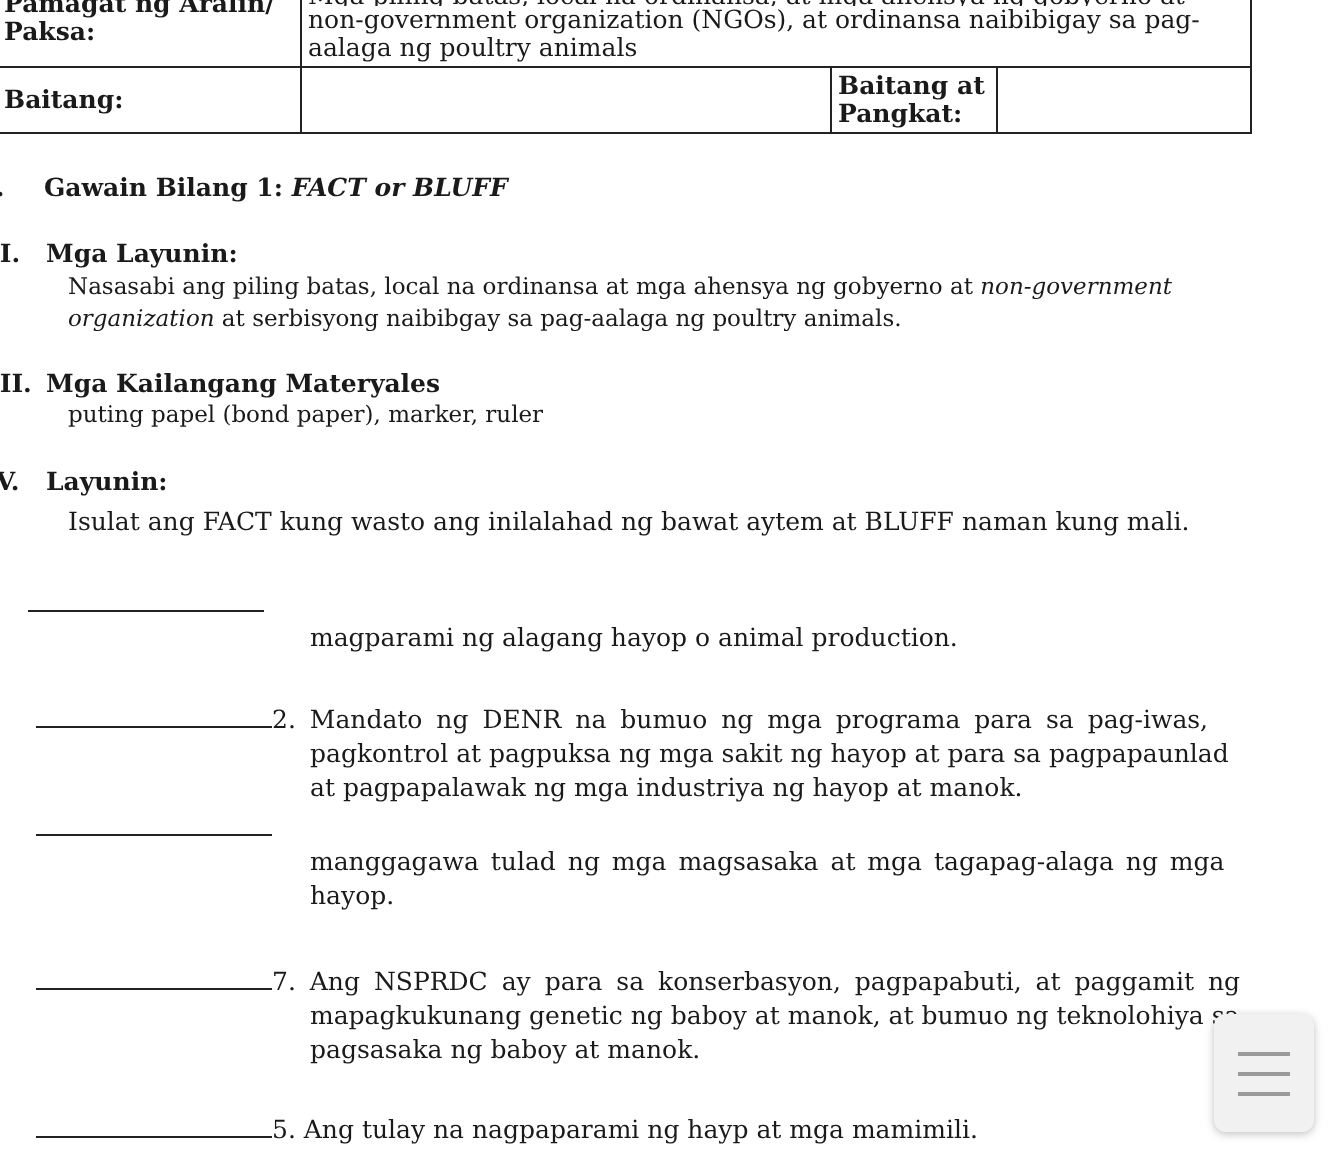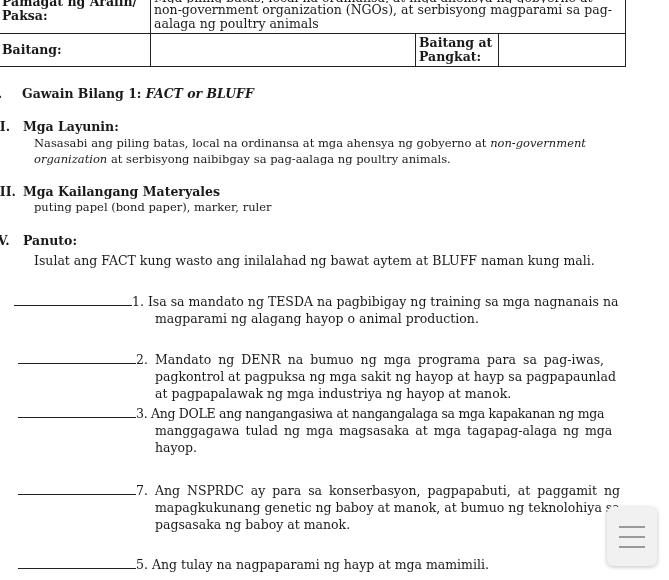--- a/index.html
+++ b/index.html
@@ -21,21 +21,21 @@
 </style>
 </head>
 <body>
 
 <table class="hdr-table">
   <tbody>
       <tr>
     <td class="lbl" style="width:145px;"><span>Pamagat ng Aralin/ Paksa:</span></td>
     <td colspan="3" style="width:464px;">
       <div style="height:8px;overflow:hidden;line-height:6px;">Mga piling batas, local na ordinansa, at mga ahensya ng gobyerno at</div>
-      <div>non-government organization (NGOs), at serbisyong magparami sa pag-</div>
+      <div>non-government organization (NGOs), at ordinansa naibibigay sa pag-</div>
       <div>aalaga ng poultry animals</div>
     </td>
   </tr>
   <tr style="height:33px;">
     <td class="lbl" style="vertical-align:middle;">Baitang:</td>
     <td style="width:258px;"></td>
     <td class="lbl" style="width:76px;">Baitang at Pangkat:</td>
     <td style="width:120px;"></td>
   </tr>
 </tbody>
@@ -52,37 +52,37 @@
   <span>Nasasabi ang piling batas, local na ordinansa at mga ahensya ng gobyerno at </span><i>non-government</i><br>
   <i>organization</i><span> at serbisyong naibibgay sa pag-aalaga ng poultry animals.</span>
 </div>
 
 <div class="sec" style="top:184px;left:-6px;">
   <span class="num" style="width:29px;">III.</span><span>Mga Kailangang Materyales</span>
 </div>
 <div class="body-t" style="top:200px;">puting papel (bond paper), marker, ruler</div>
 
 <div class="sec" style="top:233px;left:-8px;">
-  <span class="num" style="width:31px;">IV.</span><span>Panuto:</span>
+  <span class="num" style="width:31px;">IV.</span><span>Layunin:</span>
 </div>
 <div class="body-t" style="top:253px;font-size:12.5px;">Isulat ang FACT kung wasto ang inilalahad ng bawat aytem at BLUFF naman kung mali.</div>
 
 <div class="item" style="top:293px;">
-  <div class="first"><span class="blank"></span><span>1. Isa sa mandato ng TESDA na pagbibigay ng training sa mga nagnanais na</span></div>
+  <div class="first"><span class="blank"></span></div>
   <span class="cont">magparami ng alagang hayop o animal production.</span>
 </div>
 
 <div class="item" style="top:351px;left:18px;width:612px;">
   <div class="first" style="word-spacing:3px;"><span class="blank"></span><span>2. Mandato ng DENR na bumuo ng mga programa para sa pag-iwas,</span></div>
-  <span class="cont" style="padding-left:137px;">pagkontrol at pagpuksa ng mga sakit ng hayop at hayp sa pagpapaunlad</span>
+  <span class="cont" style="padding-left:137px;">pagkontrol at pagpuksa ng mga sakit ng hayop at para sa pagpapaunlad</span>
   <span class="cont" style="padding-left:137px;">at pagpapalawak ng mga industriya ng hayop at manok.</span>
 </div>
 
 <div class="item" style="top:405px;left:18px;width:612px;">
-  <div class="first" style="letter-spacing:-0.3px;"><span class="blank"></span><span>3. Ang DOLE ang nangangasiwa at nangangalaga sa mga kapakanan ng mga</span></div>
+  <div class="first" style="letter-spacing:-0.3px;"><span class="blank"></span></div>
   <span class="cont" style="padding-left:137px;word-spacing:2px;">manggagawa tulad ng mga magsasaka at mga tagapag-alaga ng mga</span>
   <span class="cont" style="padding-left:137px;">hayop.</span>
 </div>
 
 <div class="item" style="top:482px;left:18px;width:612px;">
   <div class="first" style="word-spacing:3px;"><span class="blank"></span><span>7. Ang NSPRDC ay para sa konserbasyon, pagpapabuti, at paggamit ng</span></div>
   <span class="cont" style="padding-left:137px;">mapagkukunang genetic ng baboy at manok, at bumuo ng teknolohiya sa</span>
   <span class="cont" style="padding-left:137px;">pagsasaka ng baboy at manok.</span>
 </div>
 

